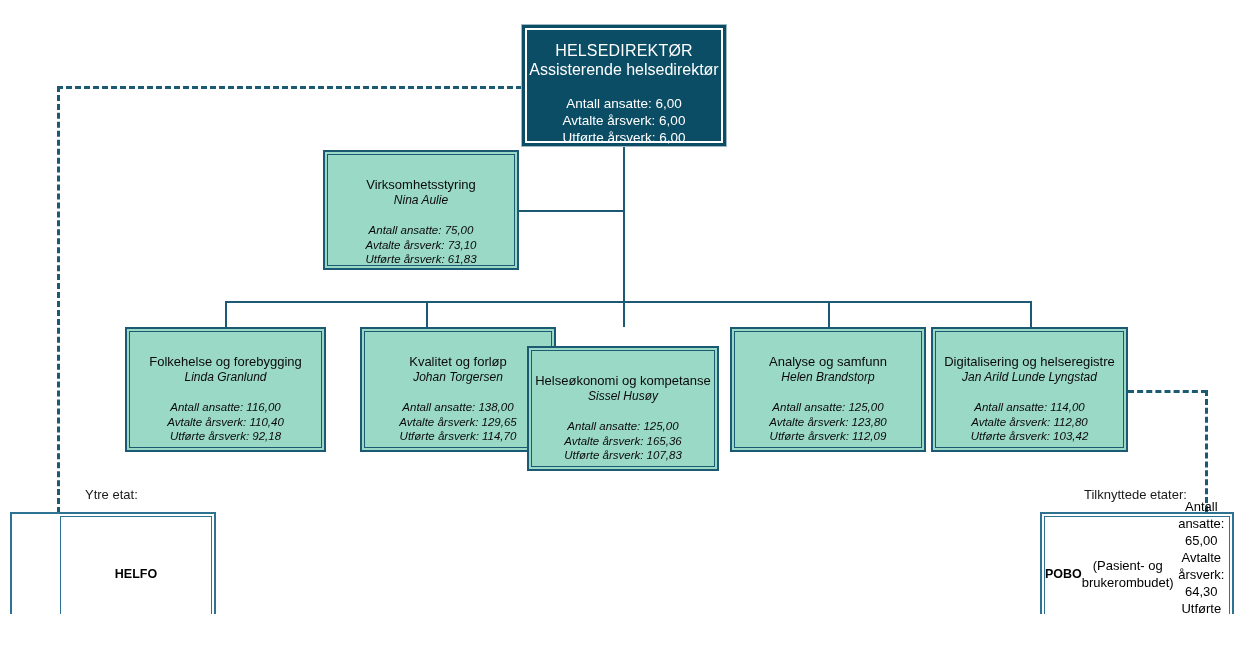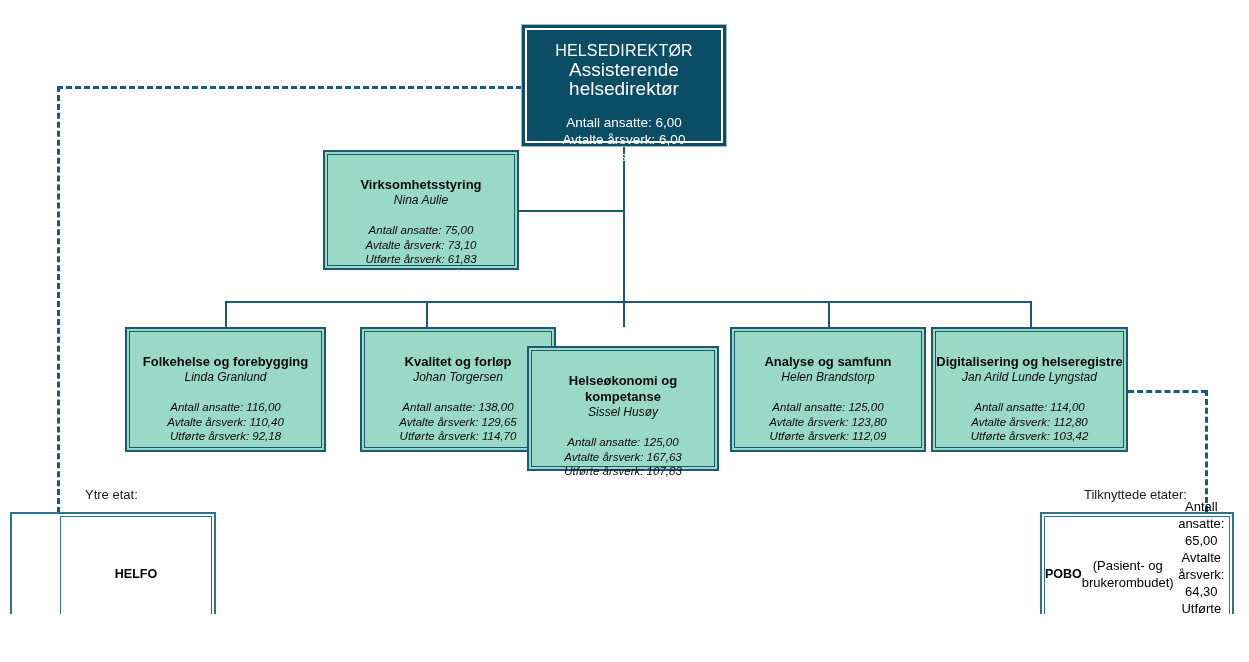--- a/index.html
+++ b/index.html
@@ -102,34 +102,34 @@
 
   
   .t-dir-title {
     font-size: 16px;
     line-height: 19px;
     font-weight: 400;
     margin-top: 11px;
     letter-spacing: 0.2px;
   }
   .t-dir-sub {
-    font-size: 19px;
+    font-size: 16px;
     line-height: 19px;
     font-weight: 400;
   }
   .t-dir-stats {
     font-size: 13.5px;
     line-height: 17px;
     margin-top: 16px;
   }
 
   .t-dept-title {
     font-size: 13px;
     line-height: 16px;
-    font-weight: bold;
+    font-weight: normal;
     margin-top: 22px;
   }
   .t-dept-sub {
     font-size: 12px;
     line-height: 15px;
     font-style: italic;
   }
   .t-dept-stats {
     font-size: 11.5px;
     line-height: 14.5px;
@@ -229,21 +229,21 @@
       </div>
     </div>
   </div>
 
   <div class="box box-dept" style="left:527px; top:346px; width:192px; height:125px;">
     <div class="inner">
       <div class="t-dept-title">Helseøkonomi og kompetanse</div>
       <div class="t-dept-sub">Sissel Husøy</div>
       <div class="t-dept-stats">
         <div>Antall ansatte: 125,00</div>
-        <div>Avtalte årsverk: 167,63</div>
+        <div>Avtalte årsverk: 165,36</div>
         <div>Utførte årsverk: 107,83</div>
       </div>
     </div>
   </div>
 
   <div class="box box-dept" style="left:730px; top:327px; width:196px; height:125px;">
     <div class="inner">
       <div class="t-dept-title">Analyse og samfunn</div>
       <div class="t-dept-sub">Helen Brandstorp</div>
       <div class="t-dept-stats">

